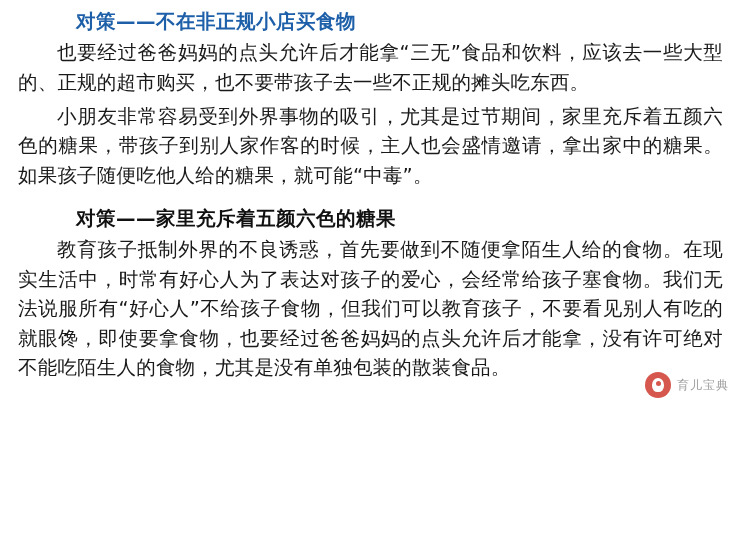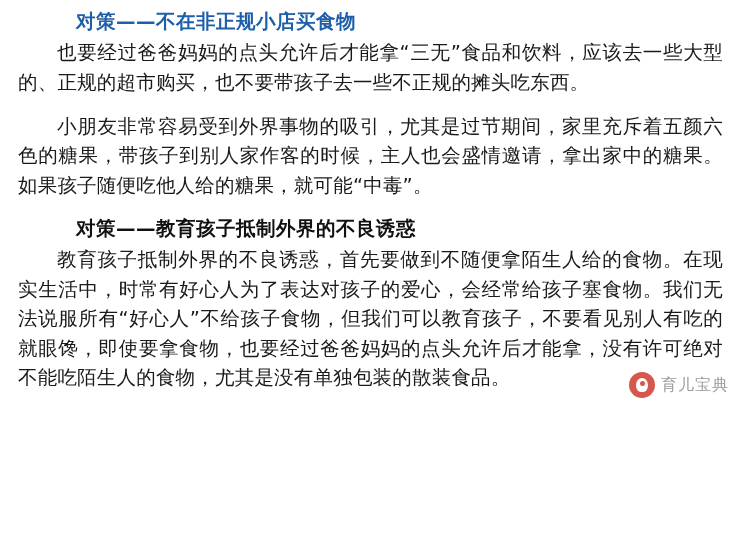--- a/index.html
+++ b/index.html
@@ -47,21 +47,21 @@
     font-size: 19.5px;
     line-height: 1.52;
     margin: 0;
     text-align: justify;
     text-justify: inter-ideograph;
     text-indent: 2em;
     letter-spacing: 0.2px;
     color: #1a1a1a;
   }
   .block-1 .para { margin-top: 2px; }
-  .block-2 .para { margin-top: 14px; }
+  .block-2 .para { margin-top: 4px; }
   .block-3 .para { margin-top: 2px; }
 
   .watermark {
     position: absolute;
     right: 8px;
     bottom: 6px;
     display: flex;
     align-items: center;
     gap: 6px;
     opacity: 0.85;
@@ -88,21 +88,21 @@
     content: "";
     position: absolute;
     left: 10.5px;
     top: 9px;
     width: 5px;
     height: 5px;
     border-radius: 50%;
     background: #cf3a2e;
   }
   .wm-text {
-    font-size: 16px;
+    font-size: 12px;
     color: #8a8a8a;
     letter-spacing: 1px;
     white-space: nowrap;
     font-family: Liberation Mono, monospace;
   }
 </style>
 </head>
 <body>
 
 <div class="page">
@@ -110,21 +110,21 @@
   <section class="block-1">
     <h2 class="heading blue">对策——不在非正规小店买食物</h2>
     <p class="para">也要经过爸爸妈妈的点头允许后才能拿“三无”食品和饮料，应该去一些大型的、正规的超市购买，也不要带孩子去一些不正规的摊头吃东西。</p>
   </section>
 
   <section class="block-2">
     <p class="para">小朋友非常容易受到外界事物的吸引，尤其是过节期间，家里充斥着五颜六色的糖果，带孩子到别人家作客的时候，主人也会盛情邀请，拿出家中的糖果。如果孩子随便吃他人给的糖果，就可能“中毒”。</p>
   </section>
 
   <section class="block-3">
-    <h2 class="heading dark">对策——教育孩子抵制外界的不良诱惑</h2>
+    <h2 class="heading dark">对策——家里充斥着五颜六色的糖果</h2>
     <p class="para">教育孩子抵制外界的不良诱惑，首先要做到不随便拿陌生人给的食物。在现实生活中，时常有好心人为了表达对孩子的爱心，会经常给孩子塞食物。我们无法说服所有“好心人”不给孩子食物，但我们可以教育孩子，不要看见别人有吃的就眼馋，即使要拿食物，也要经过爸爸妈妈的点头允许后才能拿，没有许可绝对不能吃陌生人的食物，尤其是没有单独包装的散装食品。</p>
   </section>
 
   <div class="watermark">
     <span class="wm-logo"></span>
     <span class="wm-text">育儿宝典</span>
   </div>
 
 </div>
 

